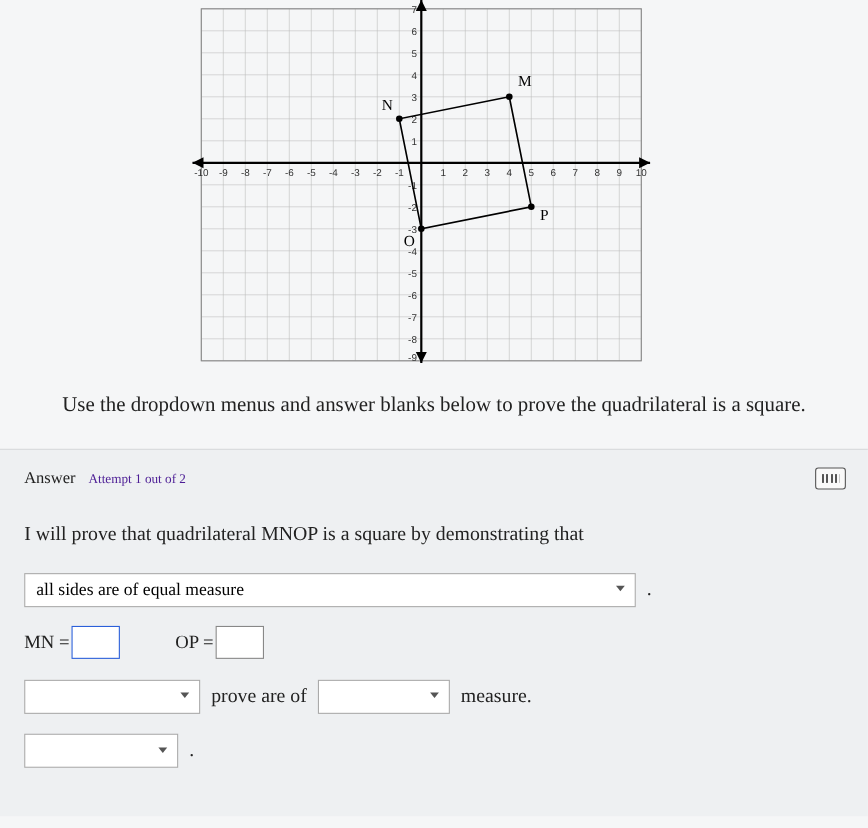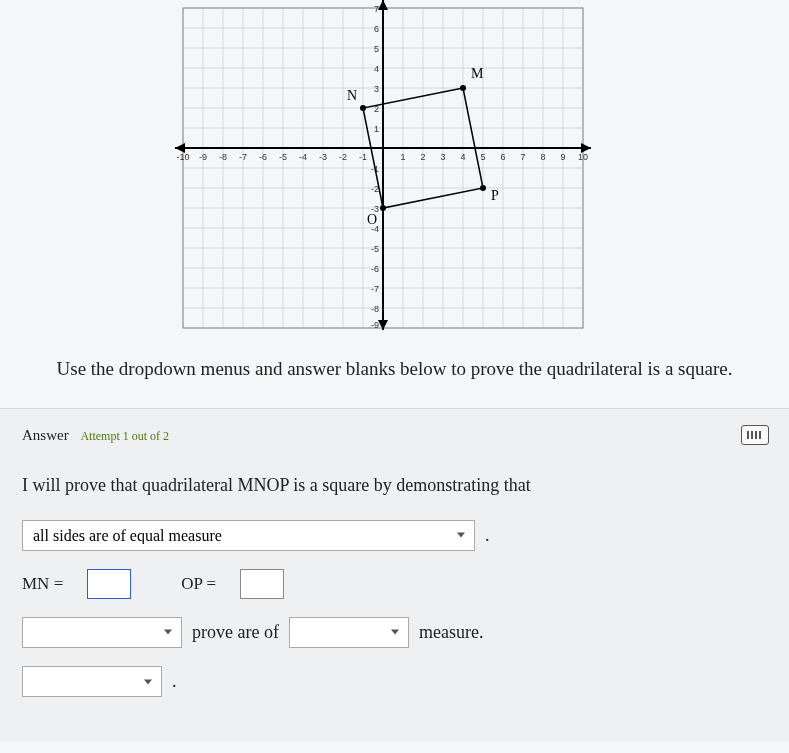--- a/index.html
+++ b/index.html
@@ -38,21 +38,21 @@
     background: #eef0f2;
     border-top: 1px solid #d8dadc;
     padding: 18px 22px 30px 22px;
     position: relative;
   }
   .answer-head {
     font-size: 15px;
     margin-bottom: 22px;
   }
   .answer-head b { font-weight: normal; }
-  .attempt { font-size: 12px; color: #4d7c0f; margin-left: 8px; text-align: right; }
+  .attempt { font-size: 12px; color: #4c1d95; margin-left: 8px; text-align: right; }
   .kb-icon {
     position: absolute;
     right: 20px; top: 16px;
     width: 28px; height: 20px;
     border: 1.5px solid #555;
     border-radius: 3px;
     background: #f9f9f9;
     display:flex; align-items:center; justify-content:center;
   }
   .kb-icon::before{
@@ -79,26 +79,26 @@
     content: "";
     position: absolute;
     right: 10px; top: 50%;
     width: 0; height: 0;
     border-left: 4px solid transparent;
     border-right: 4px solid transparent;
     border-top: 5px solid #555;
     transform: translateY(-50%);
     pointer-events:none;
   }
-  .wide-select { width: 453px; }
+  .wide-select { width: 556px; }
   .med-select { width: 160px; }
   .small-select { width: 120px; }
   .tiny-select { width: 140px; }
 
-  .eq-group { display:flex; align-items:center; gap:24px; margin-right: 40px; justify-content: flex-end;}
+  .eq-group { display:flex; align-items:center; gap:2px; margin-right: 40px; justify-content: flex-end;}
   .eq-label { font-size: 17px; }
   .num-input {
     width: 44px; height: 30px;
     border: 1.5px solid #888;
     background: #fff;
     font-size: 15px;
     text-align:center;
   }
   .num-input.active { border-color: #2b5fd9; }
 </style>

